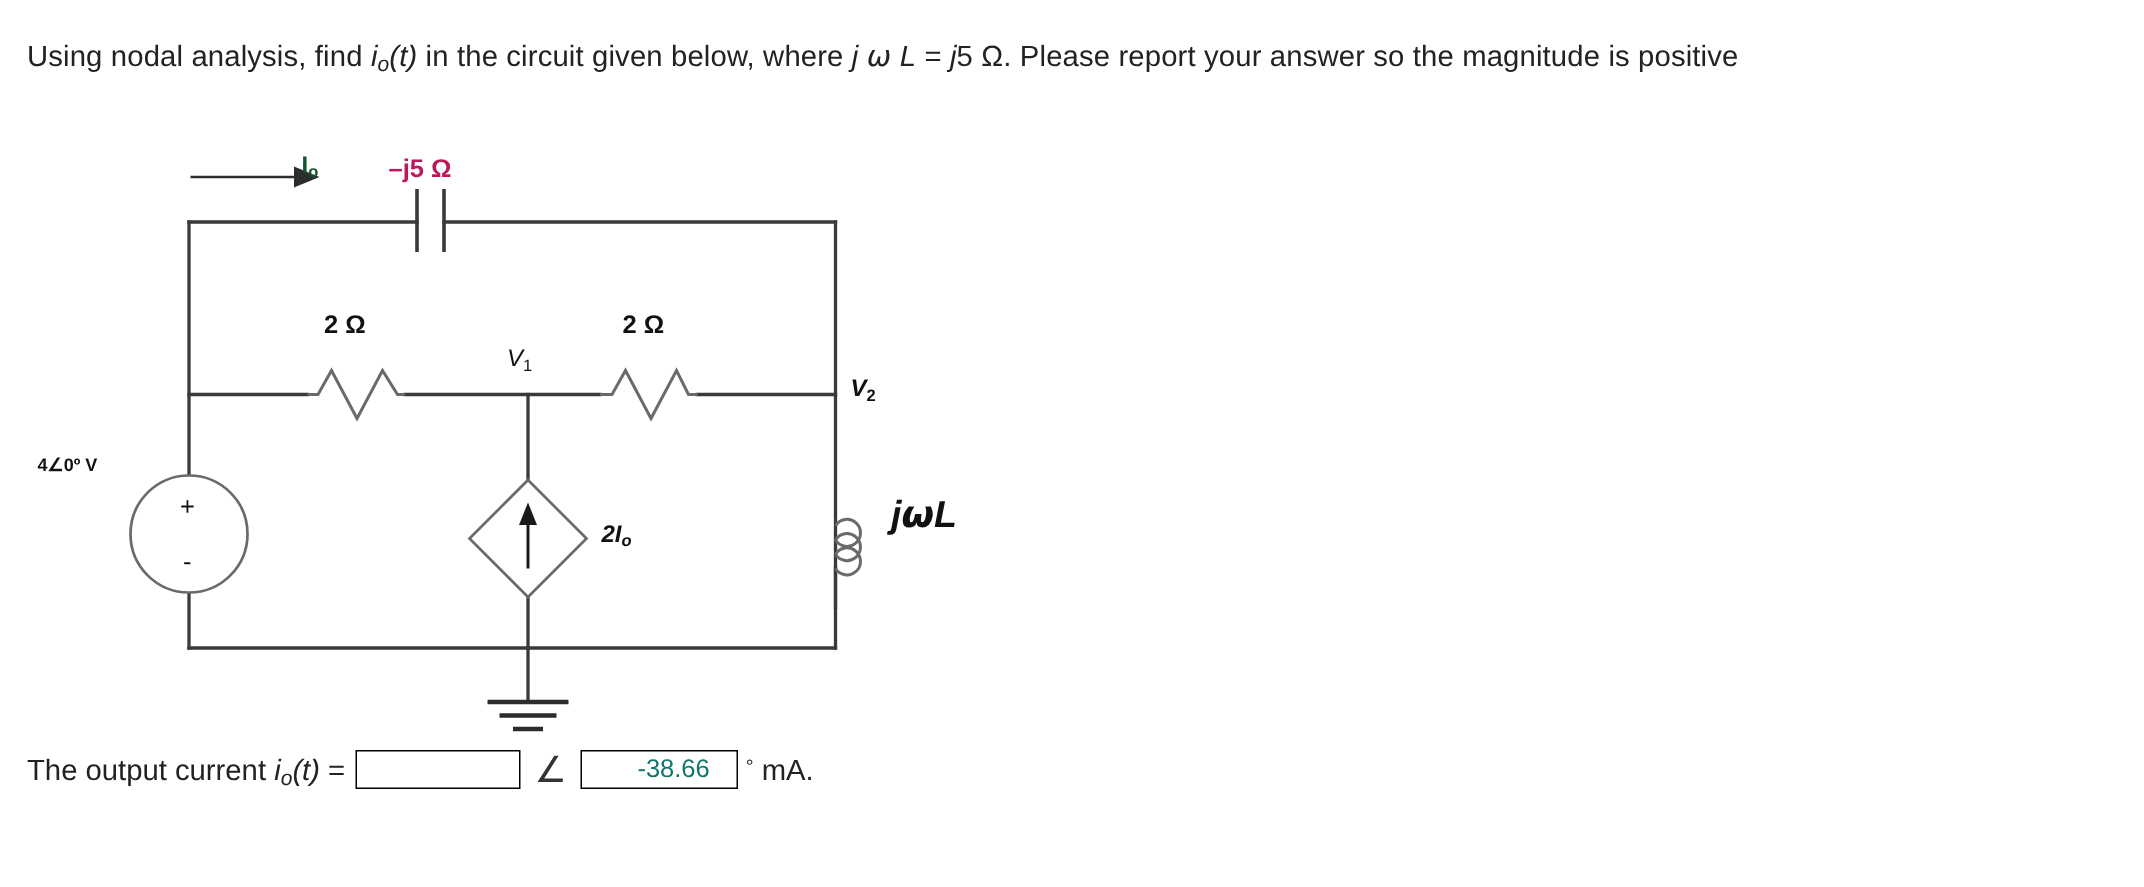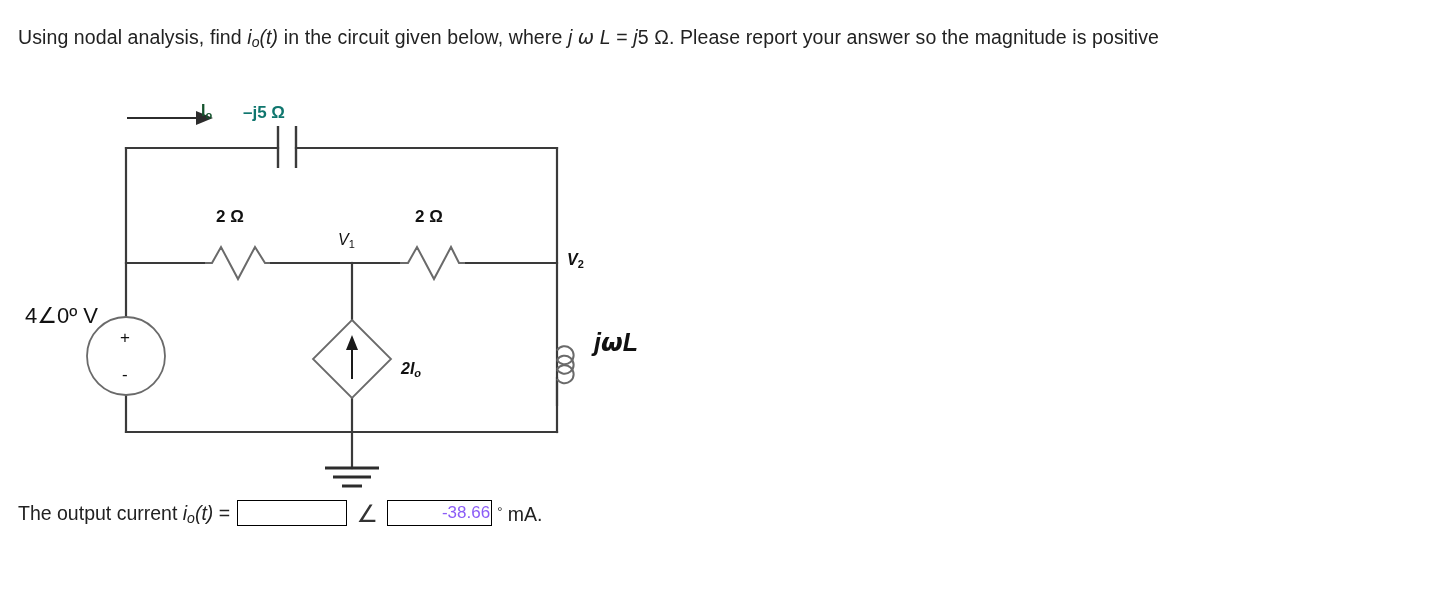--- a/index.html
+++ b/index.html
@@ -62,23 +62,23 @@
     color: #222222;
   }
   .answer-label { white-space: nowrap; margin-right: 7px; }
   .ans-box {
     box-sizing: border-box;
     height: 26px;
     border: 1.6px solid #000000;
     background: #ffffff;
     font-family: "Liberation Sans", sans-serif;
     font-size: 17px;
-    color: #8b5cf6;
+    color: #0f766e;
     text-align: right;
-    padding: 0 1px;
+    padding: 0 18px;
     outline: none;
   }
   .ans-box.mag { width: 110px; }
   .ans-box.ang { width: 105px; }
   .angle-sym {
     display: inline-block;
     width: 26px;
     text-align: center;
     font-size: 24px;
     line-height: 1;
@@ -162,40 +162,40 @@
         <line x1="342" y1="398" x2="362" y2="398" stroke-width="3"></line>
       </g>
 
       <circle cx="352" cy="175" r="0.1" fill="#3a3a3a"></circle>
     </svg>
 
     <div style="position:absolute;left:201px;top:14px;font-size:16px;font-weight:bold;color:#14532d;">
       <span>I</span><span style="font-size:11px;vertical-align:-3px;">o</span>
     </div>
 
-    <div style="position:absolute;left:243px;top:15px;font-size:17px;font-weight:bold;color:#0f766e;white-space:nowrap;">–j5 Ω</div>
+    <div style="position:absolute;left:259px;top:15px;font-size:17px;font-weight:bold;color:#be185d;white-space:nowrap;">–j5 Ω</div>
 
     <div style="position:absolute;left:216px;top:119px;font-size:17px;font-weight:bold;color:#111;white-space:nowrap;">2 Ω</div>
 
     <div style="position:absolute;left:415px;top:119px;font-size:17px;font-weight:bold;color:#111;white-space:nowrap;">2 Ω</div>
 
     <div style="position:absolute;left:338px;top:143px;font-size:16px;font-weight:normal;font-style:italic;color:#111;text-align:right;">
       <span>V</span><span style="font-size:11px;vertical-align:-3px;font-style:normal;">1</span>
     </div>
 
     <div style="position:absolute;left:567px;top:163px;font-size:16px;font-weight:bold;font-style:italic;color:#111;">
       <span>V</span><span style="font-size:11px;vertical-align:-3px;font-style:normal;">2</span>
     </div>
 
-    <div style="position:absolute;left:25px;top:215px;font-size:22px;font-weight:normal;color:#111;white-space:nowrap;text-align:right;">4∠0º V</div>
+    <div style="position:absolute;left:25px;top:215px;font-size:12px;font-weight:bold;color:#111;white-space:nowrap;text-align:right;">4∠0º V</div>
 
     <div style="position:absolute;left:120px;top:240px;font-size:17px;color:#111;">+</div>
     <div style="position:absolute;left:122px;top:277px;font-size:17px;color:#111;">-</div>
 
-    <div style="position:absolute;left:401px;top:260px;font-size:16px;font-weight:bold;font-style:italic;color:#111;margin-top:12px;">
+    <div style="position:absolute;left:401px;top:260px;font-size:16px;font-weight:bold;font-style:italic;color:#111;">
       <span>2I</span><span style="font-size:11px;vertical-align:-3px;">o</span>
     </div>
 
     <div style="position:absolute;left:594px;top:240px;font-size:25px;font-weight:bold;font-style:italic;color:#111;white-space:nowrap;">
       <span>j</span><span style="font-family:'DejaVu Sans',sans-serif;">ω</span><span>L</span>
     </div>
   </div>
 
   <div class="answer-row">
     <span class="answer-label"><span>The output current </span><span class="it"><span>i</span><span class="sub-o">o</span><span>(t)</span></span><span> =</span></span>

